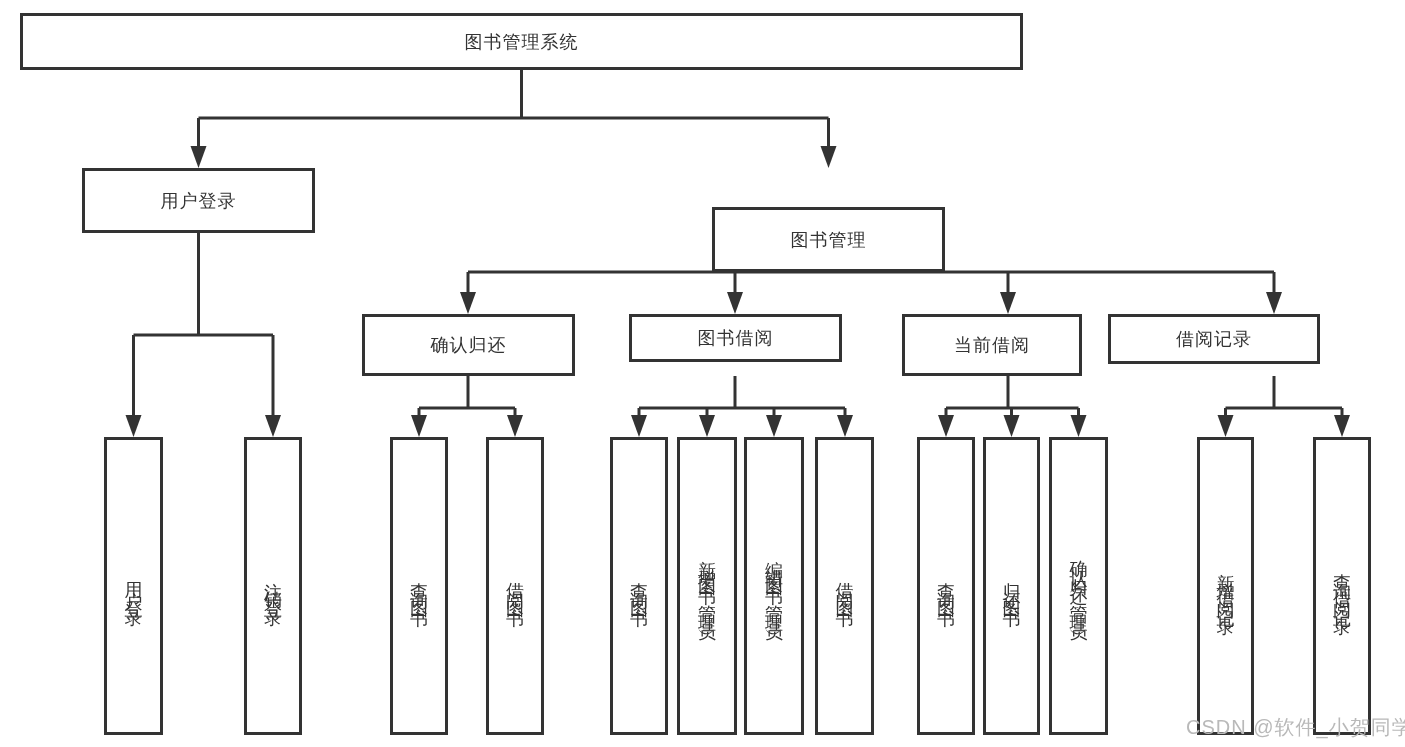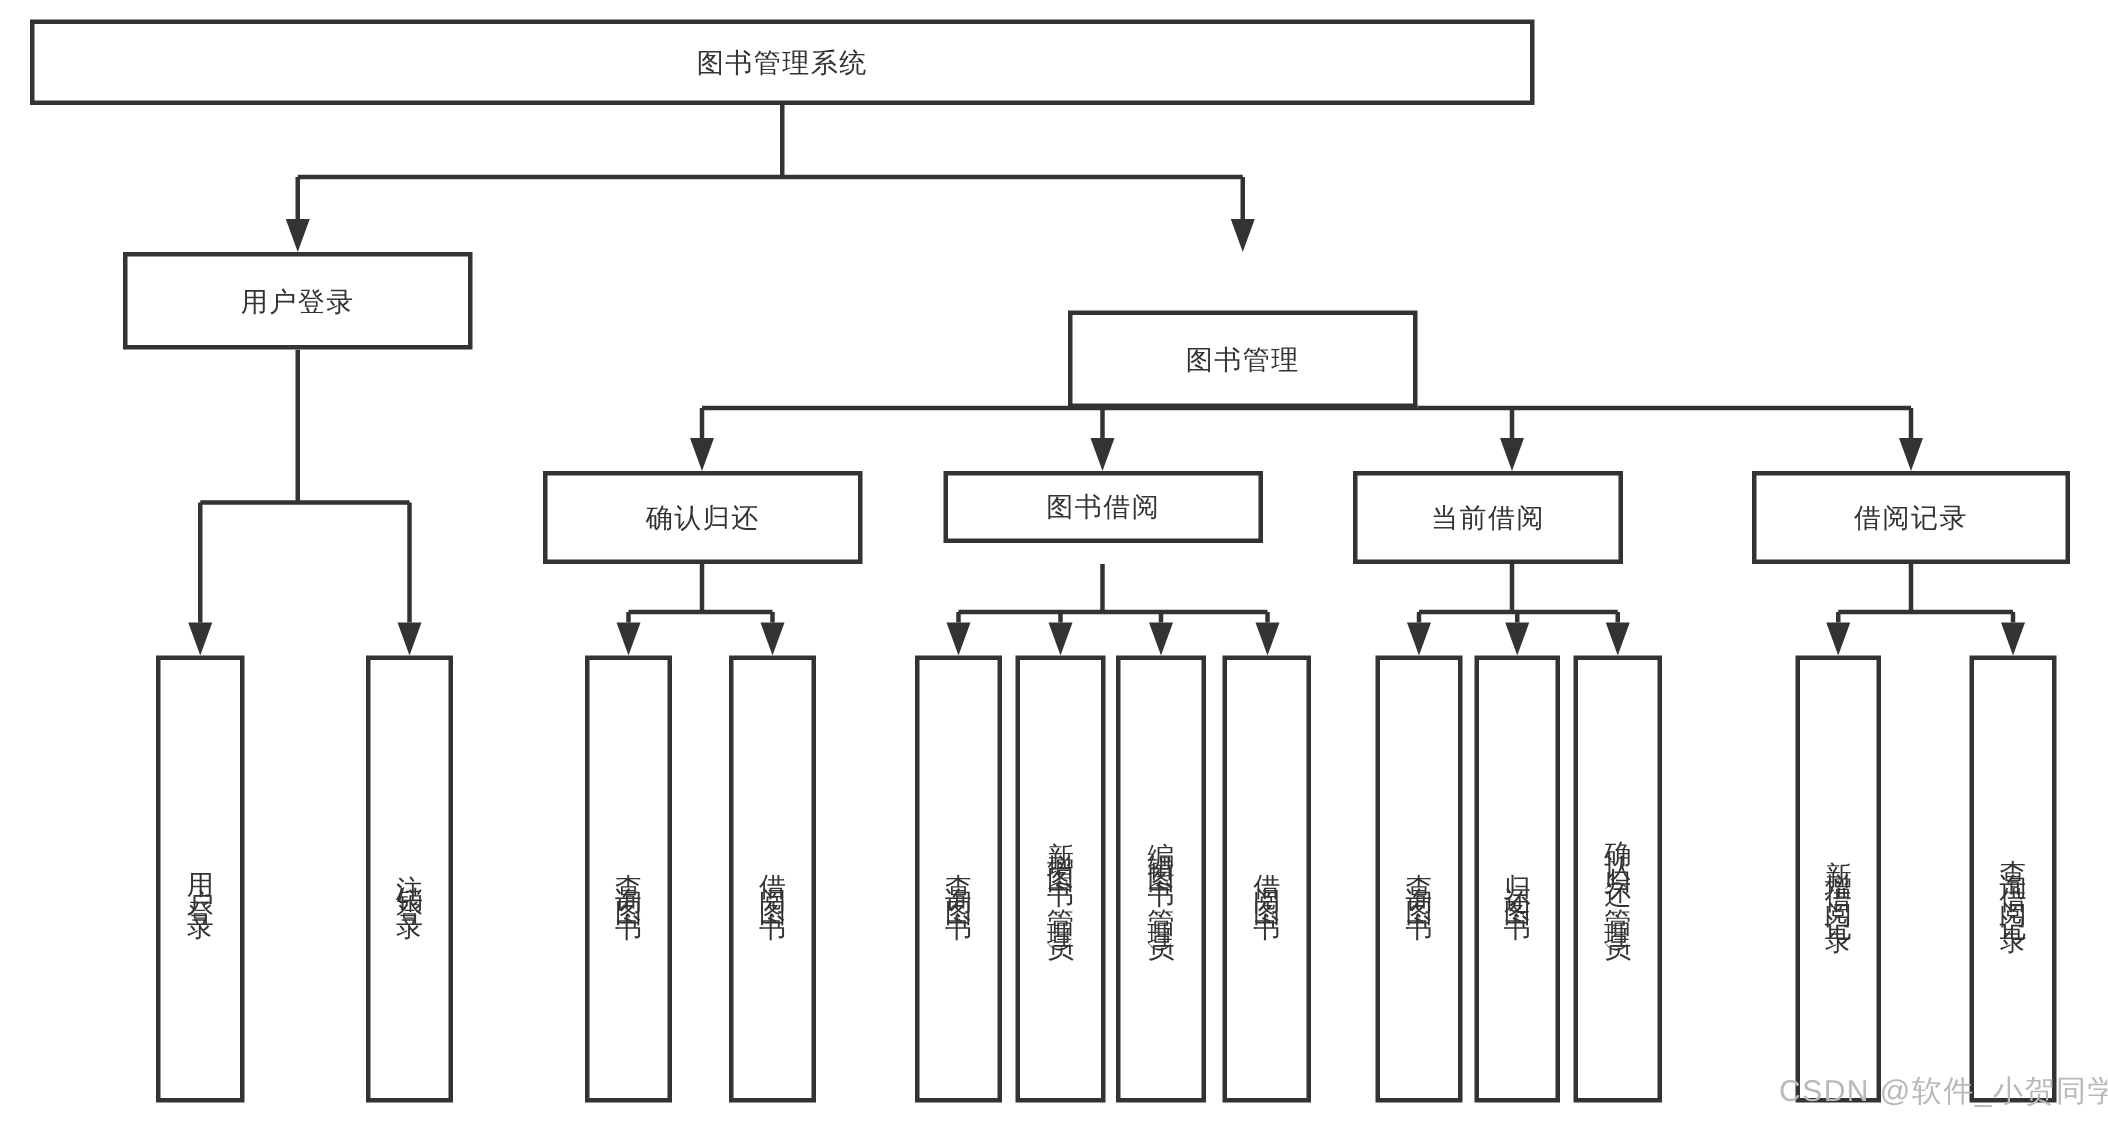--- a/index.html
+++ b/index.html
@@ -133,21 +133,21 @@
   </svg>
 
   <div class="node" style="left:20px; top:13px; width:1003px; height:57px;">图书管理系统</div>
 
   <div class="node" style="left:82px; top:168px; width:233px; height:65px;">用户登录</div>
   <div class="node" style="left:712px; top:168px; width:233px; height:65px;margin-top:39px;">图书管理</div>
 
   <div class="node" style="left:362px; top:314px; width:213px; height:62px;">确认归还</div>
   <div class="node" style="left:629px; top:314px; width:213px; height:48px;">图书借阅</div>
   <div class="node" style="left:902px; top:314px; width:180px; height:62px;">当前借阅</div>
-  <div class="node" style="left:1168px; top:314px; width:212px; height:62px;">借阅记录</div>
+  <div class="node" style="left:1108px; top:314px; width:212px; height:50px;">借阅记录</div>
 
   <div class="node vnode" style="left:104px; top:437px; width:59px; height:298px;">用户登录</div>
   <div class="node vnode" style="left:244px; top:437px; width:58px; height:298px;">注销登录</div>
 
   <div class="node vnode" style="left:390px; top:437px; width:58px; height:298px;">查询图书</div>
   <div class="node vnode" style="left:486px; top:437px; width:58px; height:298px;">借阅图书</div>
 
   <div class="node vnode" style="left:610px; top:437px; width:58px; height:298px;">查询图书</div>
   <div class="node vnode" style="left:677px; top:437px; width:60px; height:298px;">新增图书（管理员）</div>
   <div class="node vnode" style="left:744px; top:437px; width:60px; height:298px;">编辑图书（管理员）</div>

